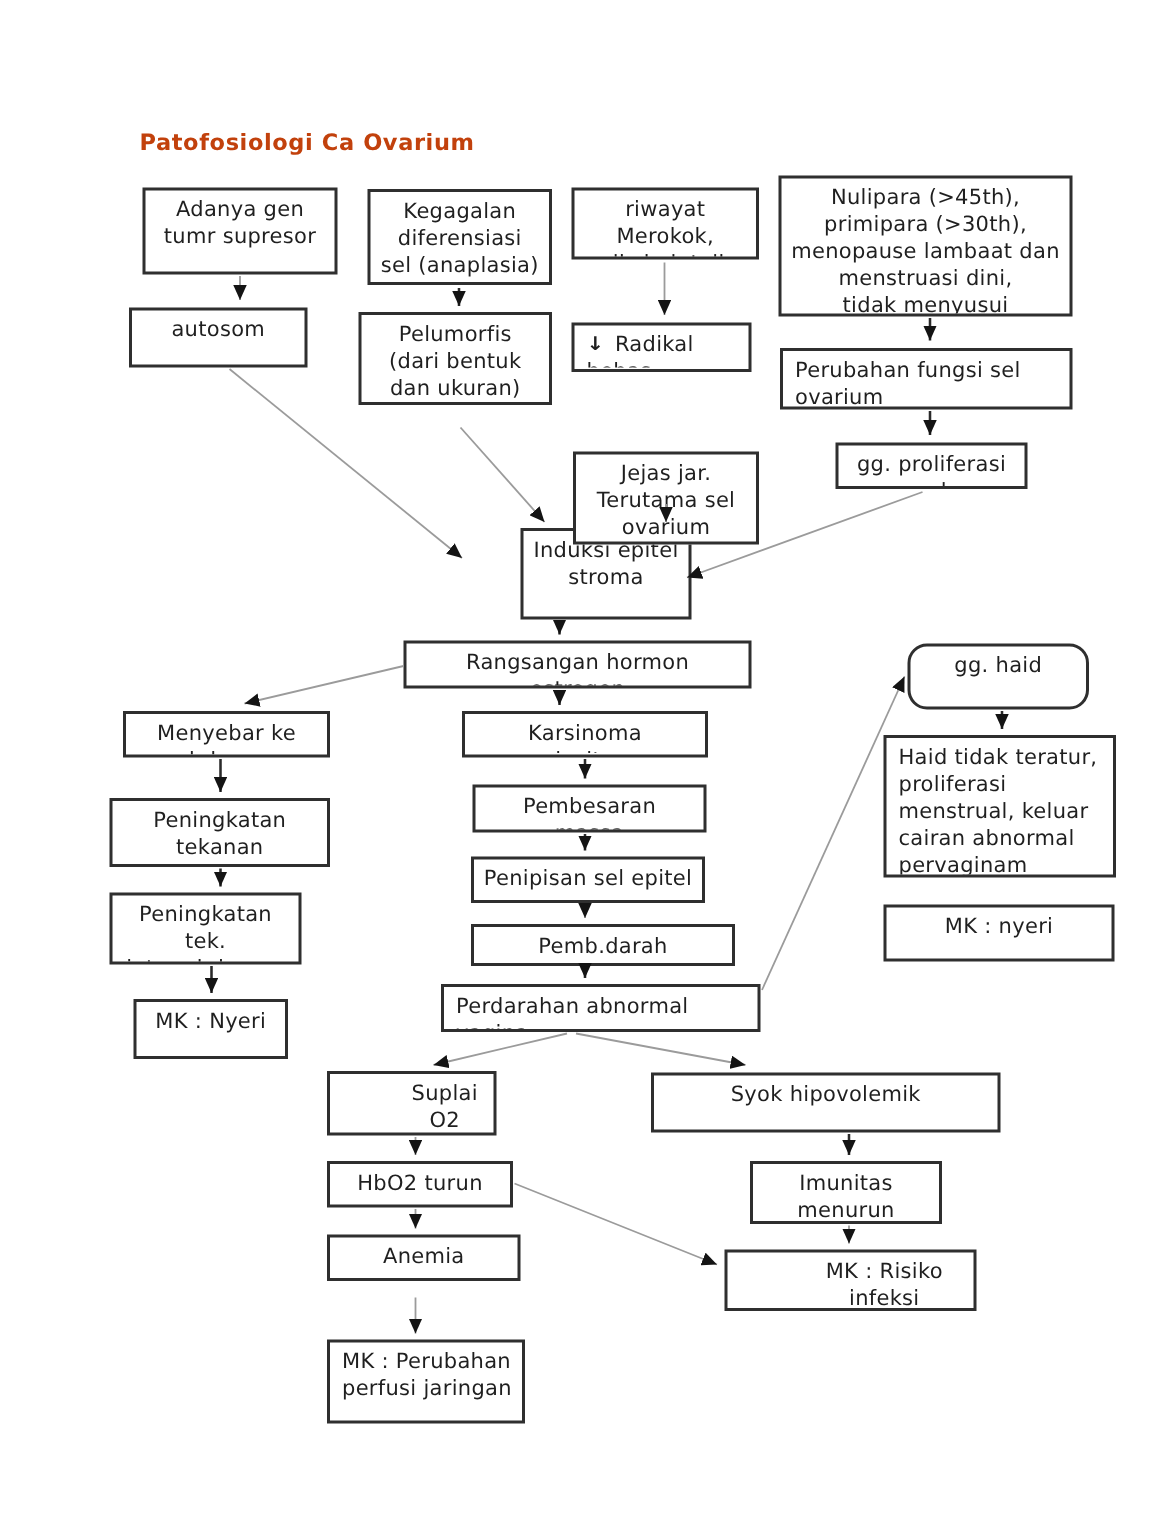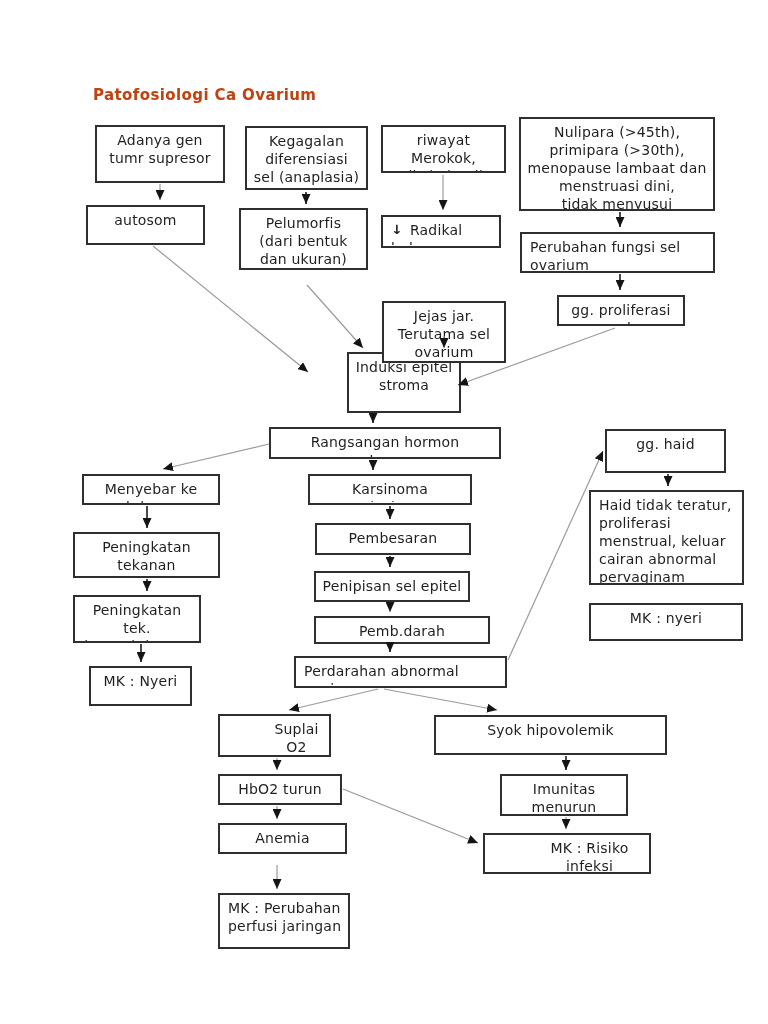--- a/index.html
+++ b/index.html
@@ -141,21 +141,21 @@
           <span class="ln">vagina</span>
         </div>
       </div>
       <div class="node center" style="left: 218px; top: 714px; width: 113px; height: 43px; padding-left: 47px;">
         <span class="ln">Suplai O2</span>
         <span class="ln">turun</span>
       </div>
       <div class="node center" style="left: 434px; top: 715px; width: 233px; height: 40px;">
         <span class="ln">Syok hipovolemik</span>
       </div>
-      <div class="node center" style="left: 605px; top: 429px; width: 121px; height: 44px;">
+      <div class="node center" style="left: 605px; top: 429px; width: 121px; height: 44px; border-radius: 13px;">
         <span class="ln">gg. haid</span>
       </div>
       <div class="node left" style="left: 589px; top: 490px; width: 155px; height: 95px;">
         <span class="ln">Haid tidak teratur,</span>
         <span class="ln">proliferasi</span>
         <span class="ln">menstrual, keluar</span>
         <span class="ln">cairan abnormal</span>
         <span class="ln">pervaginam</span>
       </div>
       <div class="node center" style="left: 589px; top: 603px; width: 154px; height: 38px;">

